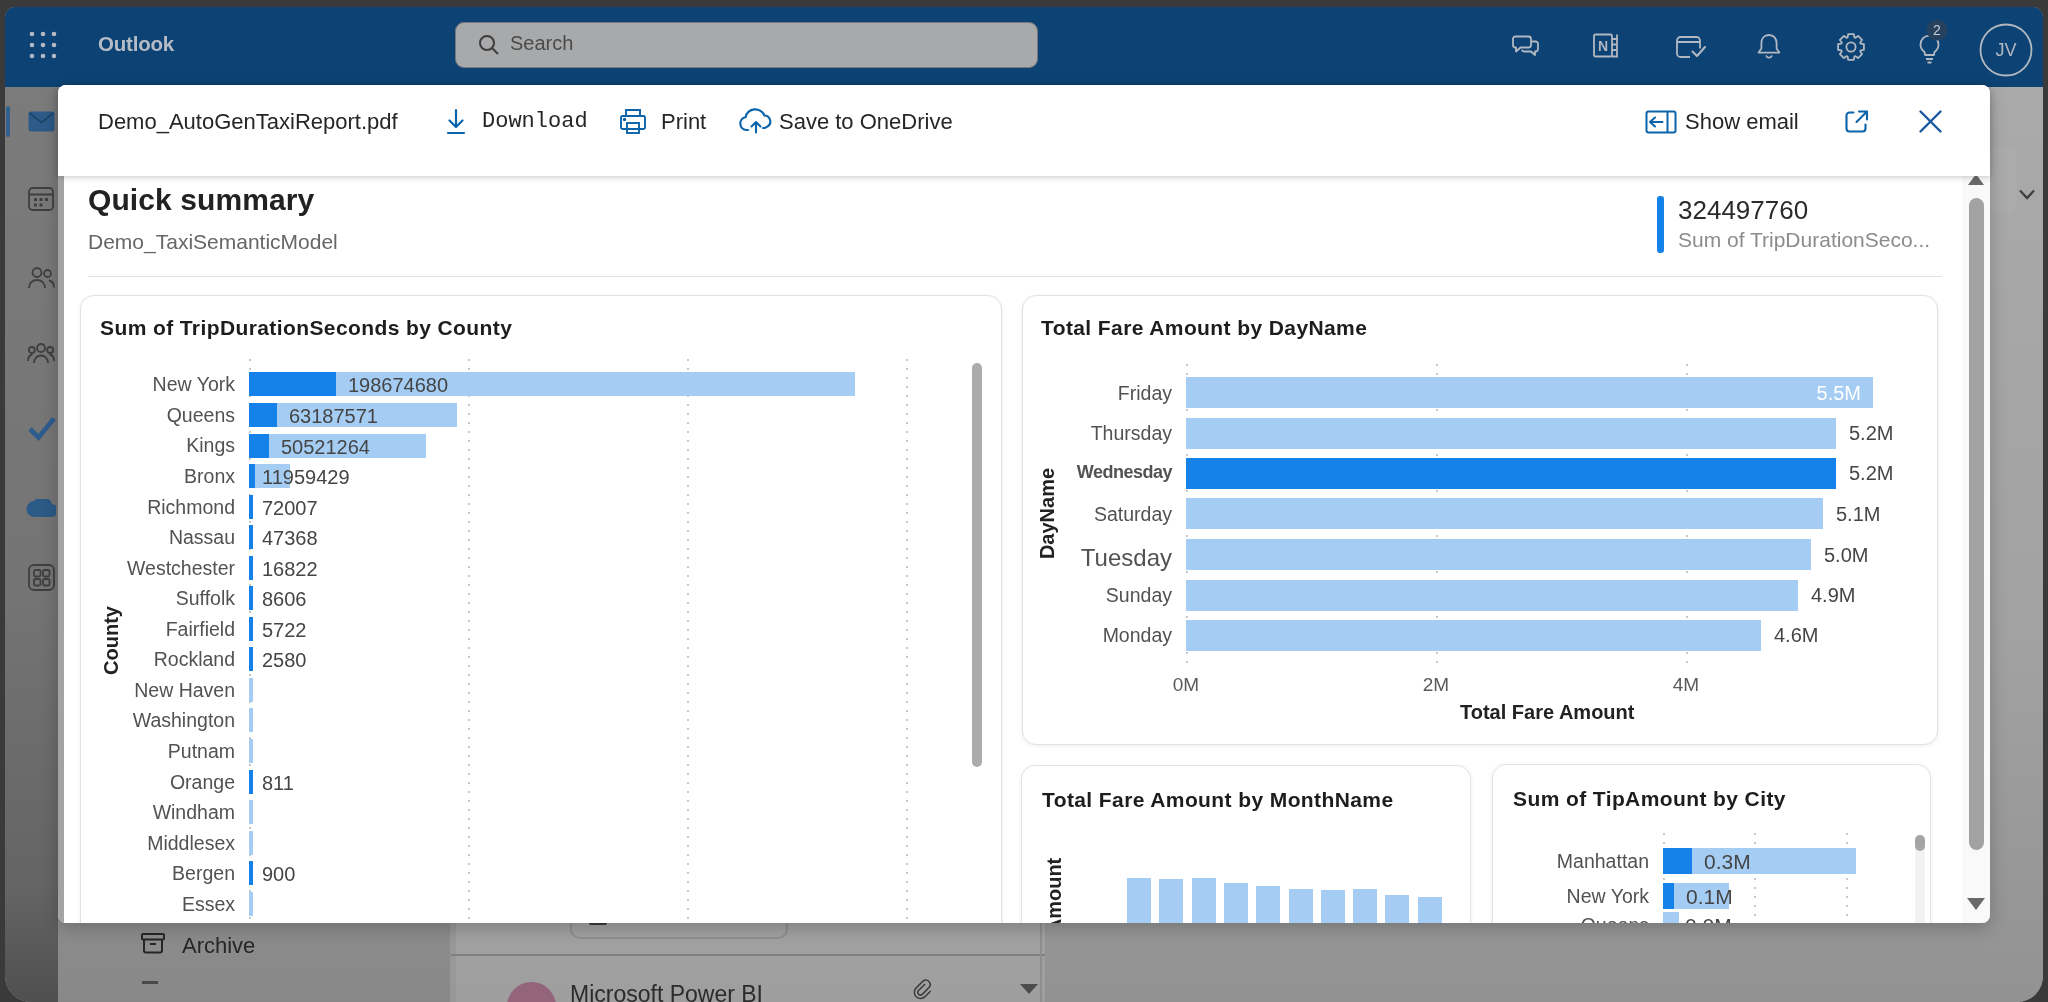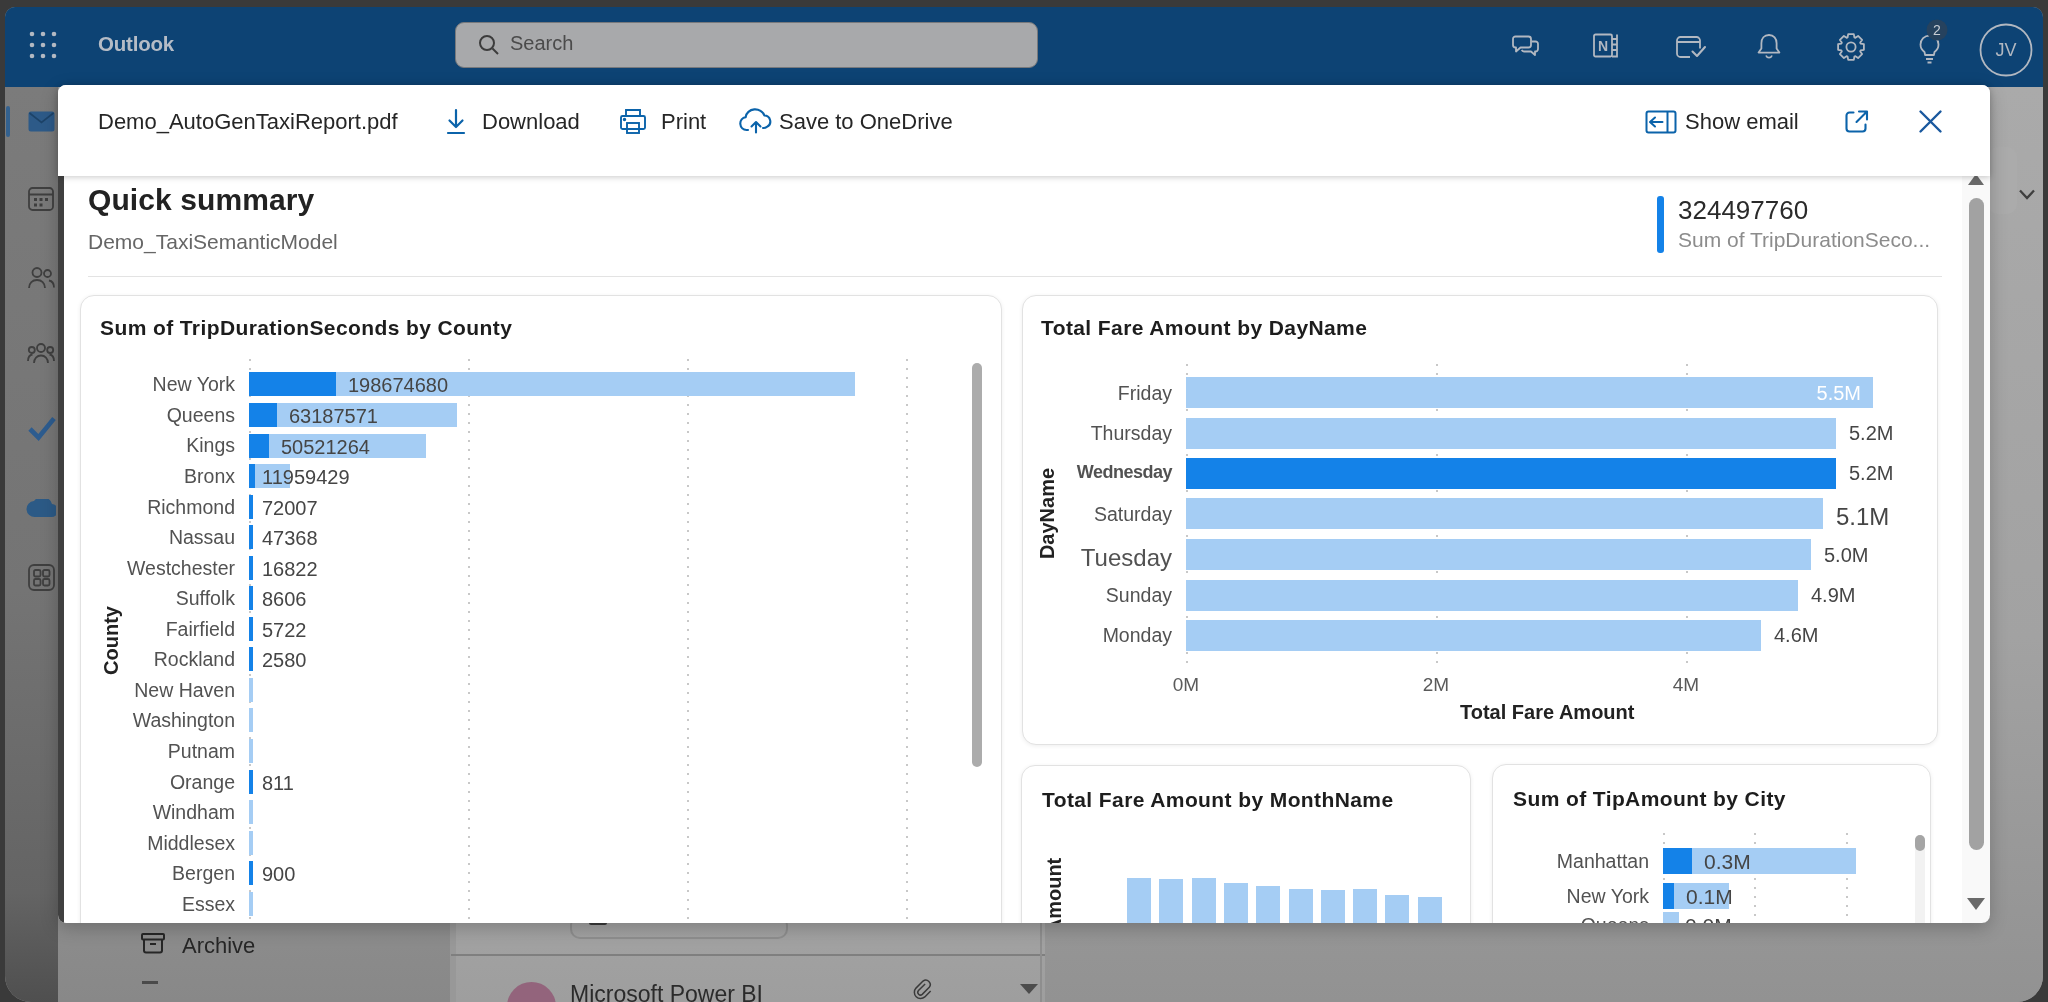--- a/index.html
+++ b/index.html
@@ -24,21 +24,21 @@
      background:linear-gradient(180deg,#9c9c9c 0%,#969696 70%,#888888 100%); }
   #listpane { position:absolute; left:451px; top:80px; width:589px; height:915px;
      background:linear-gradient(180deg,#b2b2b2 0%,#acacac 70%,#9e9e9e 100%); }
   #readpane { position:absolute; left:1040px; top:80px; width:998px; height:915px;
      background:linear-gradient(180deg,#aaaaaa 0%,#a2a2a2 60%,#929292 100%); }
   
   #modal { position:absolute; left:58px; top:85px; width:1932px; height:838px;
      background:#fff; border-radius:8px; box-shadow:0 5px 18px rgba(0,0,0,0.22); z-index:20; }
   #mheader { position:absolute; left:0; top:0; width:1932px; height:91px; background:#fff;
      border-radius:8px 8px 0 0; box-shadow:0 1px 6px rgba(0,0,0,0.22); z-index:5; }
-  #viewer { position:absolute; left:0; top:75px; width:1932px; height:763px; background:#404040;
+  #viewer { position:absolute; left:0; top:75px; width:1932px; height:763px; background:#a3a3a3;
      border-radius:0 0 8px 8px; overflow:hidden; }
   #pdfpage { position:absolute; left:6px; top:2px; width:1898px; height:761px; background:#fff; }
   #vscroll { position:absolute; left:1904px; top:0; width:28px; height:763px; background:#f9f9f9; }
   .htxt { font-size:22px; color:#262626; }
   
   .card { position:absolute; background:#fff; border:1px solid #e2e2e2; border-radius:14px;
       box-shadow:0 1px 4px rgba(0,0,0,0.07); }
   .ctitle { position:absolute; font-size:21px; font-weight:700; color:#1d1d1d; letter-spacing:0.4px; }
   .cat { position:absolute; font-size:19.5px; color:#525252; text-align:right; }
   .val { position:absolute; font-size:20px; color:#454545; }
@@ -206,21 +206,21 @@
     </svg>
   </div>
   <div id="modal">
     <div id="mheader">
       <div class="abs htxt" style="left:40px; top:24px;">Demo_AutoGenTaxiReport.pdf</div>
       <svg class="abs" style="left:387px; top:22px;" width="22" height="30" viewBox="0 0 22 30">
         <g fill="none" stroke="#0b63aa" stroke-width="2.2" stroke-linecap="round" stroke-linejoin="round">
           <path d="M11,3 v16 M4.5,13.5 l6.5,6.5 l6.5,-6.5 M3,26 h16"></path>
         </g>
       </svg>
-      <div class="abs htxt" style="left:424px; top:24px;">Download</div>
+      <div class="abs htxt" style="left:424px; top:24px;font-family:Liberation Mono, monospace;">Download</div>
       <svg class="abs" style="left:560px; top:22px;" width="30" height="30" viewBox="0 0 30 30">
         <g fill="none" stroke="#0b63aa" stroke-width="1.9">
           <path d="M8,9 v-6 h14 v6"></path>
           <rect x="3" y="9" width="24" height="13" rx="1.5"></rect>
           <rect x="9" y="16" width="12" height="10"></rect>
           <circle cx="6.5" cy="12.5" r="0.8" fill="#0b63aa"></circle>
         </g>
       </svg>
       <div class="abs htxt" style="left:603px; top:24px;">Print</div>
       <svg class="abs" style="left:680px; top:21px;" width="36" height="32" viewBox="0 0 36 32">
@@ -328,21 +328,21 @@
         <div class="barL" style="left:163px; top:81px; width:687px; height:31px;"></div>
         <div class="val" style="left:758px; top:86px; width:80px; text-align:right; font-size:20px; color:#fff;">5.5M</div>
         <div class="cat" style="left:0px; top:126px; width:149px; font-size:19.5px; ">Thursday</div>
         <div class="barL" style="left:163px; top:122px; width:650px; height:31px;"></div>
         <div class="val" style="left:826px; top:126px; font-size:20px; color:#454545;">5.2M</div>
         <div class="cat" style="left:0px; top:166px; width:149px; font-size:18px; letter-spacing:-0.5px; font-weight:700;">Wednesday</div>
         <div class="barD" style="left:163px; top:162px; width:650px; height:31px;"></div>
         <div class="val" style="left:826px; top:166px; font-size:20px; color:#454545;">5.2M</div>
         <div class="cat" style="left:0px; top:207px; width:149px; font-size:19.5px; ">Saturday</div>
         <div class="barL" style="left:163px; top:202px; width:637px; height:31px;"></div>
-        <div class="val" style="left:813px; top:207px; font-size:24px; color:#454545;">5.1M</div>
+        <div class="val" style="left:813px; top:207px; font-size:20px; color:#454545;">5.1M</div>
         <div class="cat" style="left:0px; top:248px; width:149px; font-size:24px; ">Tuesday</div>
         <div class="barL" style="left:163px; top:243px; width:625px; height:31px;"></div>
         <div class="val" style="left:801px; top:248px; font-size:20px; color:#454545;">5.0M</div>
         <div class="cat" style="left:0px; top:288px; width:149px; font-size:19.5px; ">Sunday</div>
         <div class="barL" style="left:163px; top:284px; width:612px; height:31px;"></div>
         <div class="val" style="left:788px; top:288px; font-size:20px; color:#454545;">4.9M</div>
         <div class="cat" style="left:0px; top:328px; width:149px; font-size:19.5px; ">Monday</div>
         <div class="barL" style="left:163px; top:324px; width:575px; height:31px;"></div>
         <div class="val" style="left:751px; top:328px; font-size:20px; color:#454545;">4.6M</div>
         <div class="abs" style="left:133px; top:378px; width:60px; text-align:center; font-size:19px; color:#5a5a5a;">0M</div>

